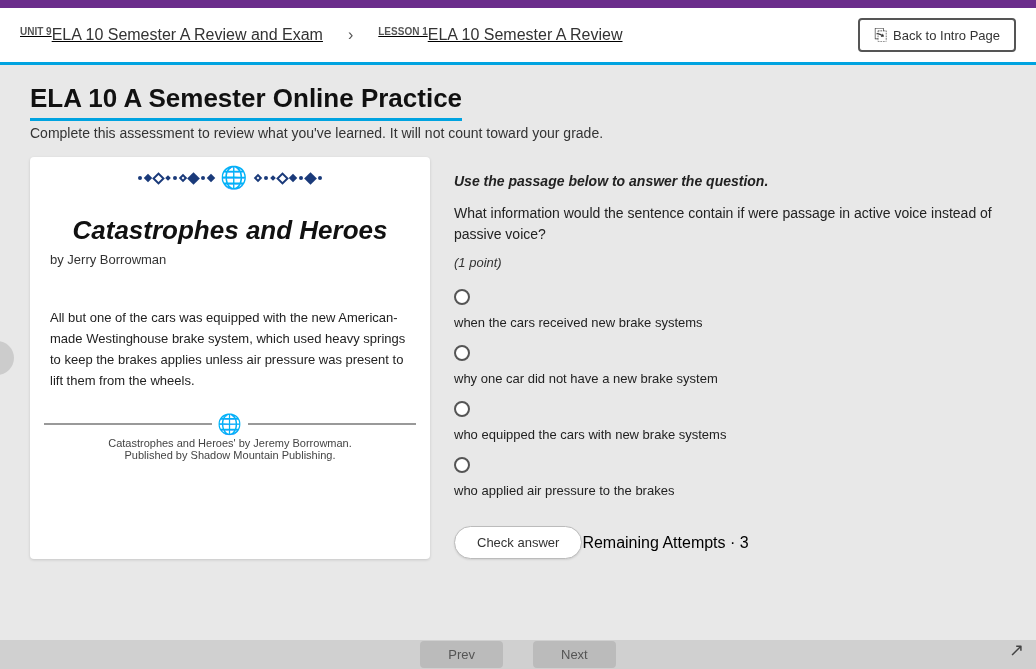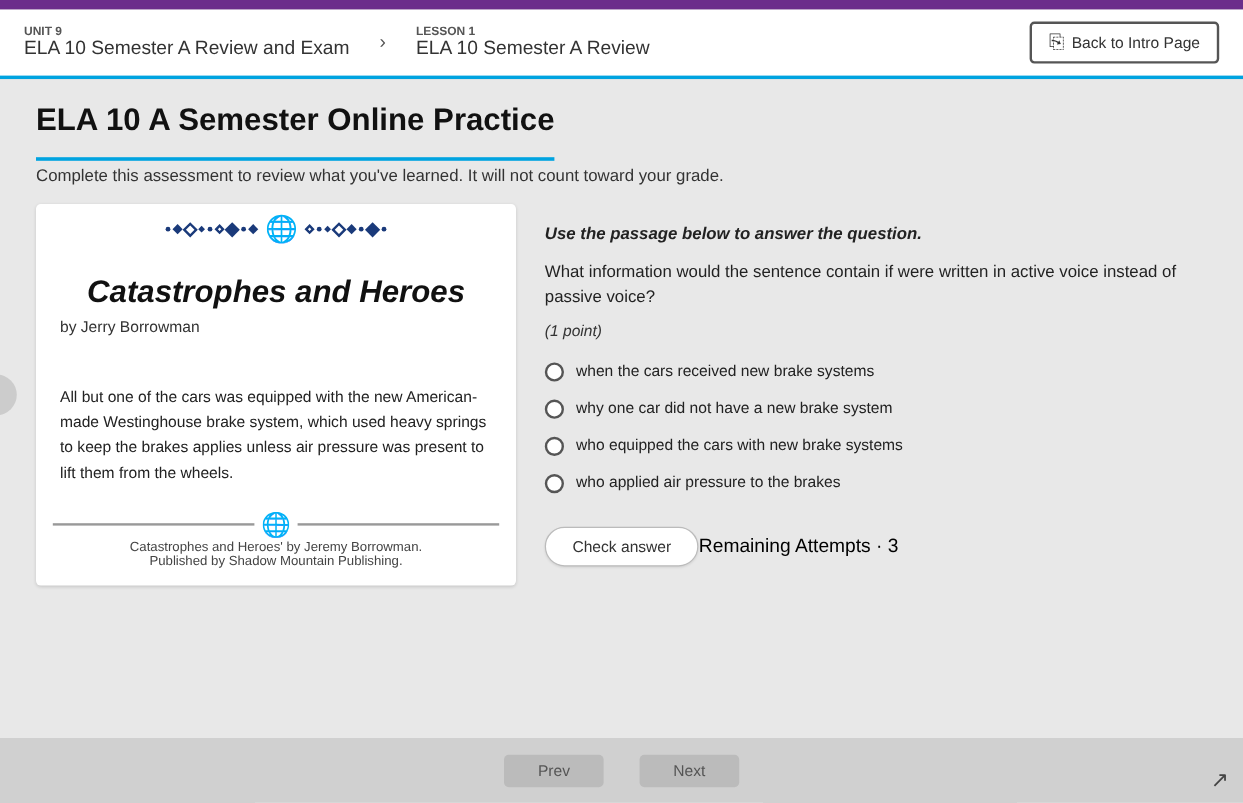--- a/index.html
+++ b/index.html
@@ -19,22 +19,22 @@
     .nav-bar {
       background: #ffffff;
       padding: 10px 20px;
       display: flex;
       align-items: center;
       border-bottom: 3px solid #00a3e0;
       gap: 20px;
     }
     .nav-unit {
       display: flex;
-      flex-direction: column;
       font-size: 11px;
+      text-decoration: underline;
     }
     .nav-unit .label {
       font-size: 10px;
       color: #555;
       font-weight: bold;
     }
     .nav-unit .value {
       font-size: 16px;
       color: #333;
     }
@@ -62,21 +62,21 @@
     .main-content {
       background: #e8e8e8;
       padding: 18px 30px;
       min-height: calc(669px - 60px);
     }
     .page-title {
       font-size: 26px;
       font-weight: bold;
       color: #111;
       border-bottom: 3px solid #00a3e0;
-      padding-bottom: 16px;
+      padding-bottom: 4px;
       margin-bottom: 4px;
       display: inline-block;
     }
     .page-subtitle {
       font-size: 14px;
       color: #333;
       margin-bottom: 16px;
     }
     .content-area {
       display: flex;
@@ -169,20 +169,21 @@
       gap: 14px;
       margin-bottom: 28px;
     }
     .answer-option {
       display: flex;
       align-items: flex-start;
       gap: 10px;
       font-size: 13px;
       color: #222;
       cursor: pointer;
+      flex-direction: column;
     }
     .radio-circle {
       width: 16px;
       height: 16px;
       border: 2px solid #555;
       border-radius: 50%;
       flex-shrink: 0;
       margin-top: 1px;
       background: white;
     }
@@ -195,21 +196,21 @@
       border: 1px solid #bbb;
       border-radius: 20px;
       padding: 8px 22px;
       font-size: 13px;
       cursor: pointer;
       color: #333;
       box-shadow: 0 1px 2px rgba(0,0,0,0.1);
     }
     .bottom-nav {
       background: #d0d0d0;
-      height: 54px;
+      height: 29px;
       display: flex;
       align-items: center;
       justify-content: center;
       gap: 30px;
       position: absolute;
       bottom: 0;
       left: 0;
       width: 100%;
       padding: 0 12px;
     }
@@ -326,21 +327,21 @@
       </div>
 
       <div class="book-citation">
         <div>Catastrophes and Heroes' by Jeremy Borrowman.</div>
         <div>Published by Shadow Mountain Publishing.</div>
       </div>
     </div>
 
     <div class="right-panel">
       <p class="question-label">Use the passage below to answer the question.</p>
-      <p class="question-text">What information would the sentence contain if were written in active voice instead of passive voice?</p>
+      <p class="question-text">What information would the sentence contain if were passage in active voice instead of passive voice?</p>
       <p class="question-points">(1 point)</p>
 
       <ul class="answer-options">
         <li class="answer-option">
           <span class="radio-circle"></span>
           <span>when the cars received new brake systems</span>
         </li>
         <li class="answer-option">
           <span class="radio-circle"></span>
           <span>why one car did not have a new brake system</span>

